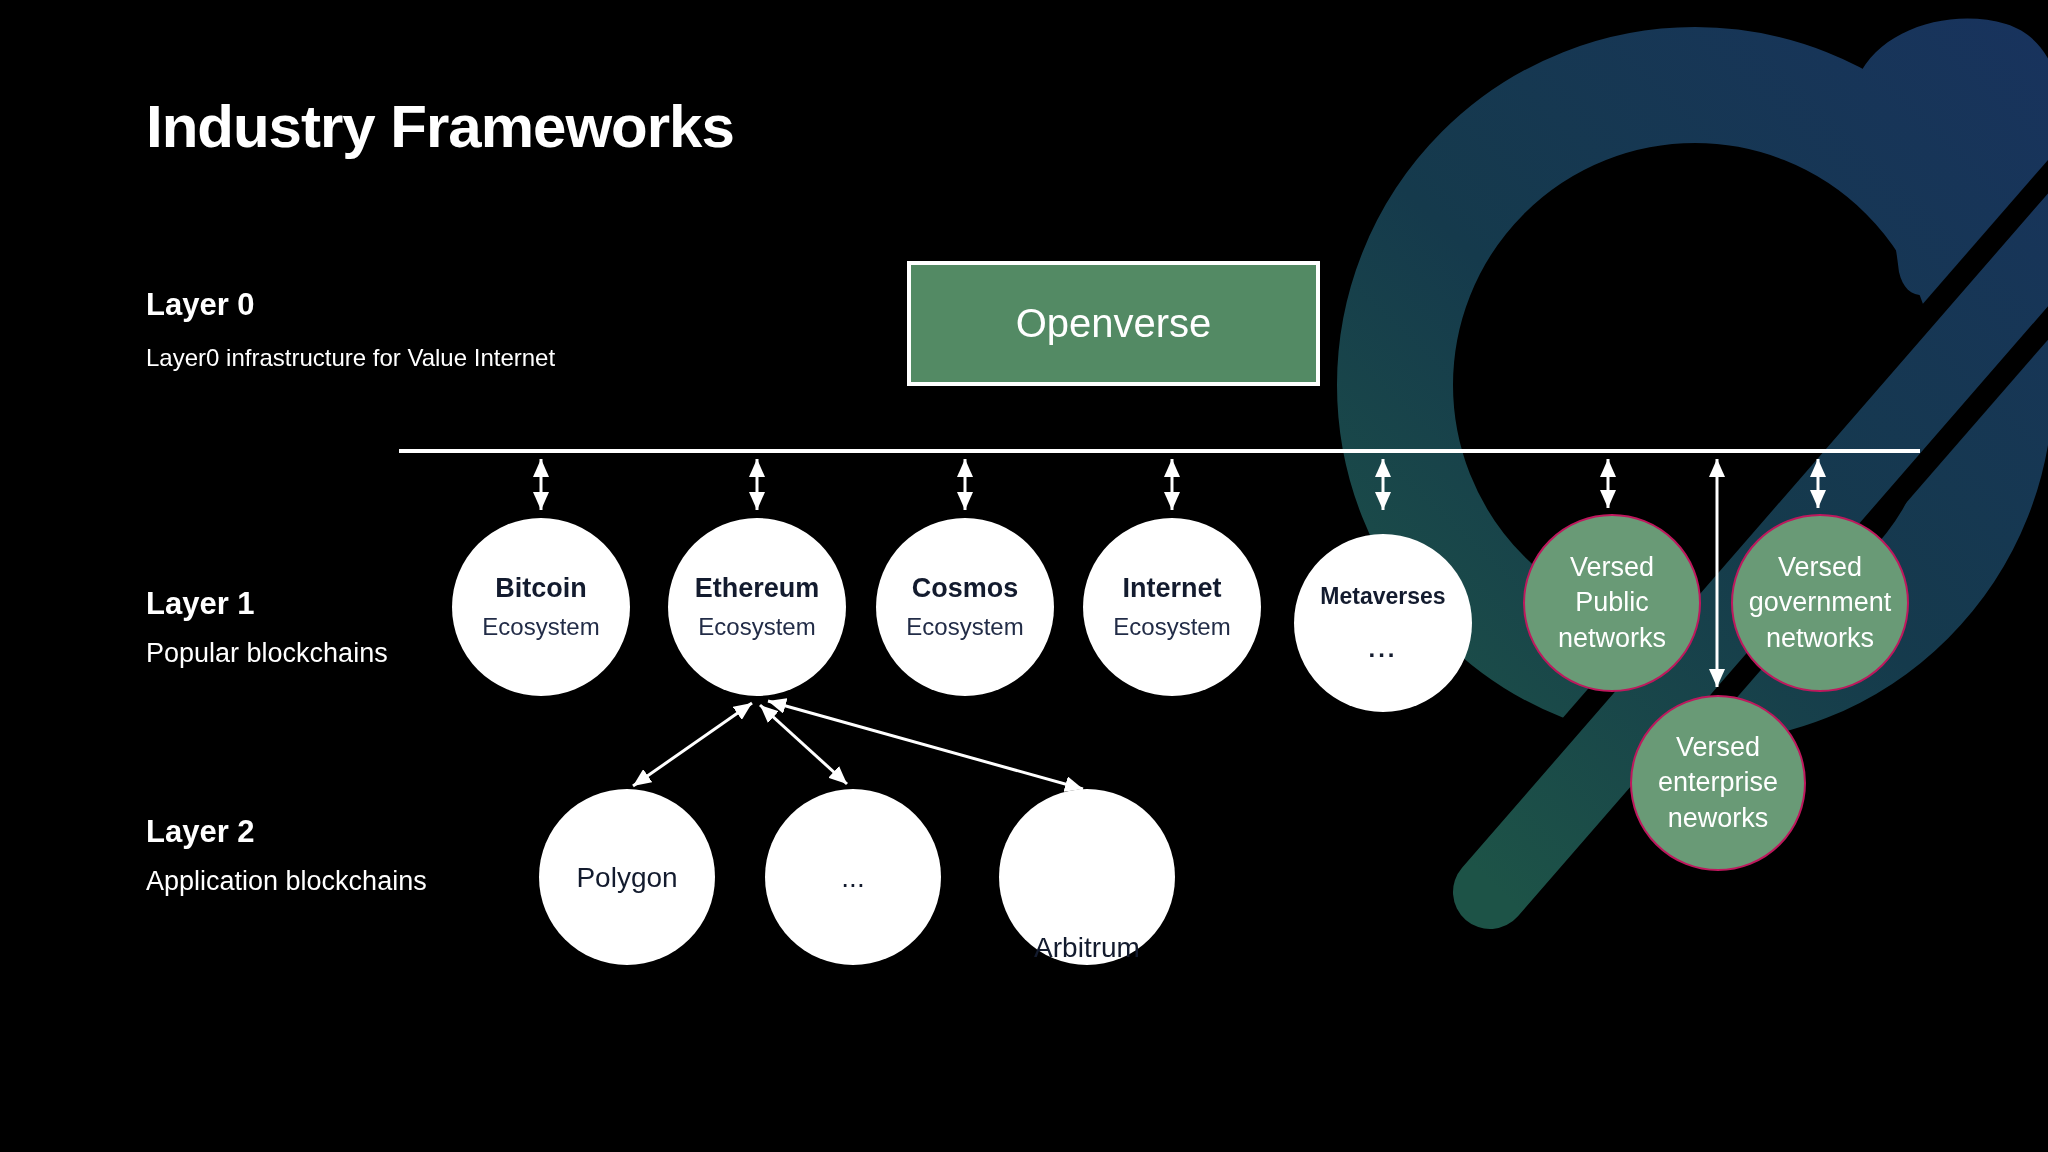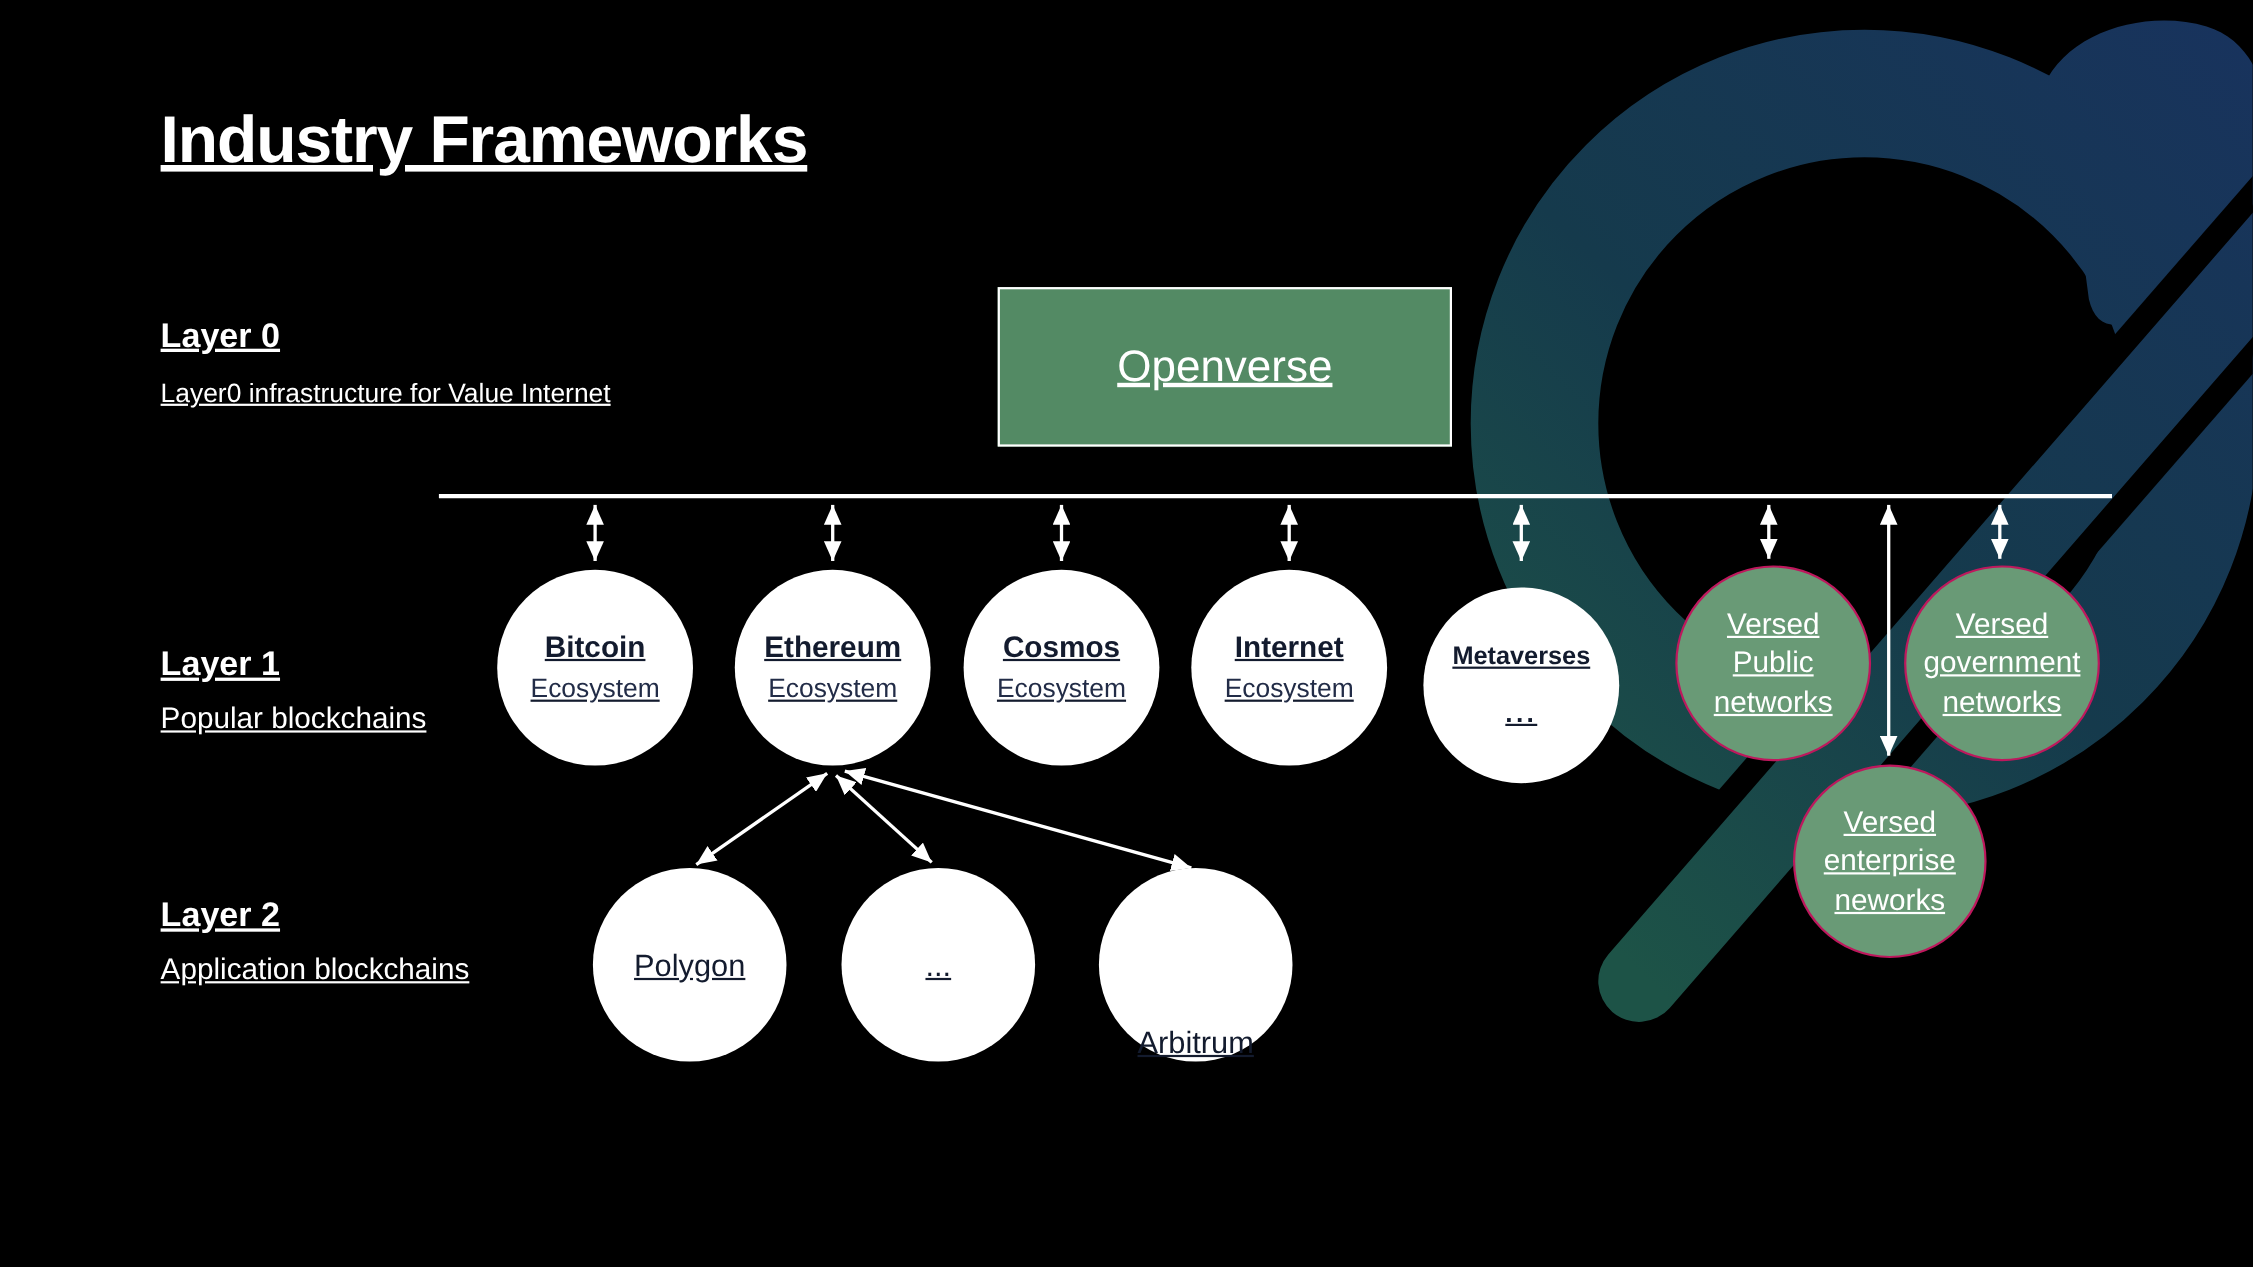--- a/index.html
+++ b/index.html
@@ -1,28 +1,28 @@
 <!DOCTYPE html>
 <html><head>
 <meta charset="utf-8">
 <style>
   html,body{margin:0;padding:0;background:#000;}
   #slide{
     position:relative;width:2048px;height:1152px;background:#000;
     overflow:hidden;font-family:"Liberation Sans",sans-serif;
   }
-  .abs{position:absolute;text-decoration:underline;}
+  .abs{position:absolute;}
   #bg-svg{position:absolute;left:0;top:0;z-index:0;}
   .slide-title{left:146px;top:92px;font-size:60px;font-weight:700;color:#fff;letter-spacing:-1px;}
   .layer-heading{font-size:31px;font-weight:700;color:#fff;}
   .layer-desc{font-size:24px;font-weight:400;color:#fff;}
   .layer-desc.lg{font-size:27px;text-align:right;}
   .ov-box{
-    left:907px;top:261px;width:413px;height:145px;z-index:2;
-    background:#538a64;border:2px solid #ffffff;box-sizing:border-box;
+    left:907px;top:261px;width:413px;height:125px;z-index:2;
+    background:#538a64;border:4px solid #ffffff;box-sizing:border-box;
     display:flex;align-items:center;justify-content:center;
     color:#fff;font-size:40px;
   }
   .node{
     border-radius:50%;z-index:2;display:flex;flex-direction:column;
     align-items:center;justify-content:center;text-align:center;line-height:1.25;
   }
   .node.white{background:#fff;color:#131b2e;}
   .node.green{background:#699a76;border:2px solid #be185d;box-sizing:border-box;color:#fff;font-size:27px;line-height:1.32;}
   .node-title{font-weight:700;font-size:27px;color:#131b2e;}

